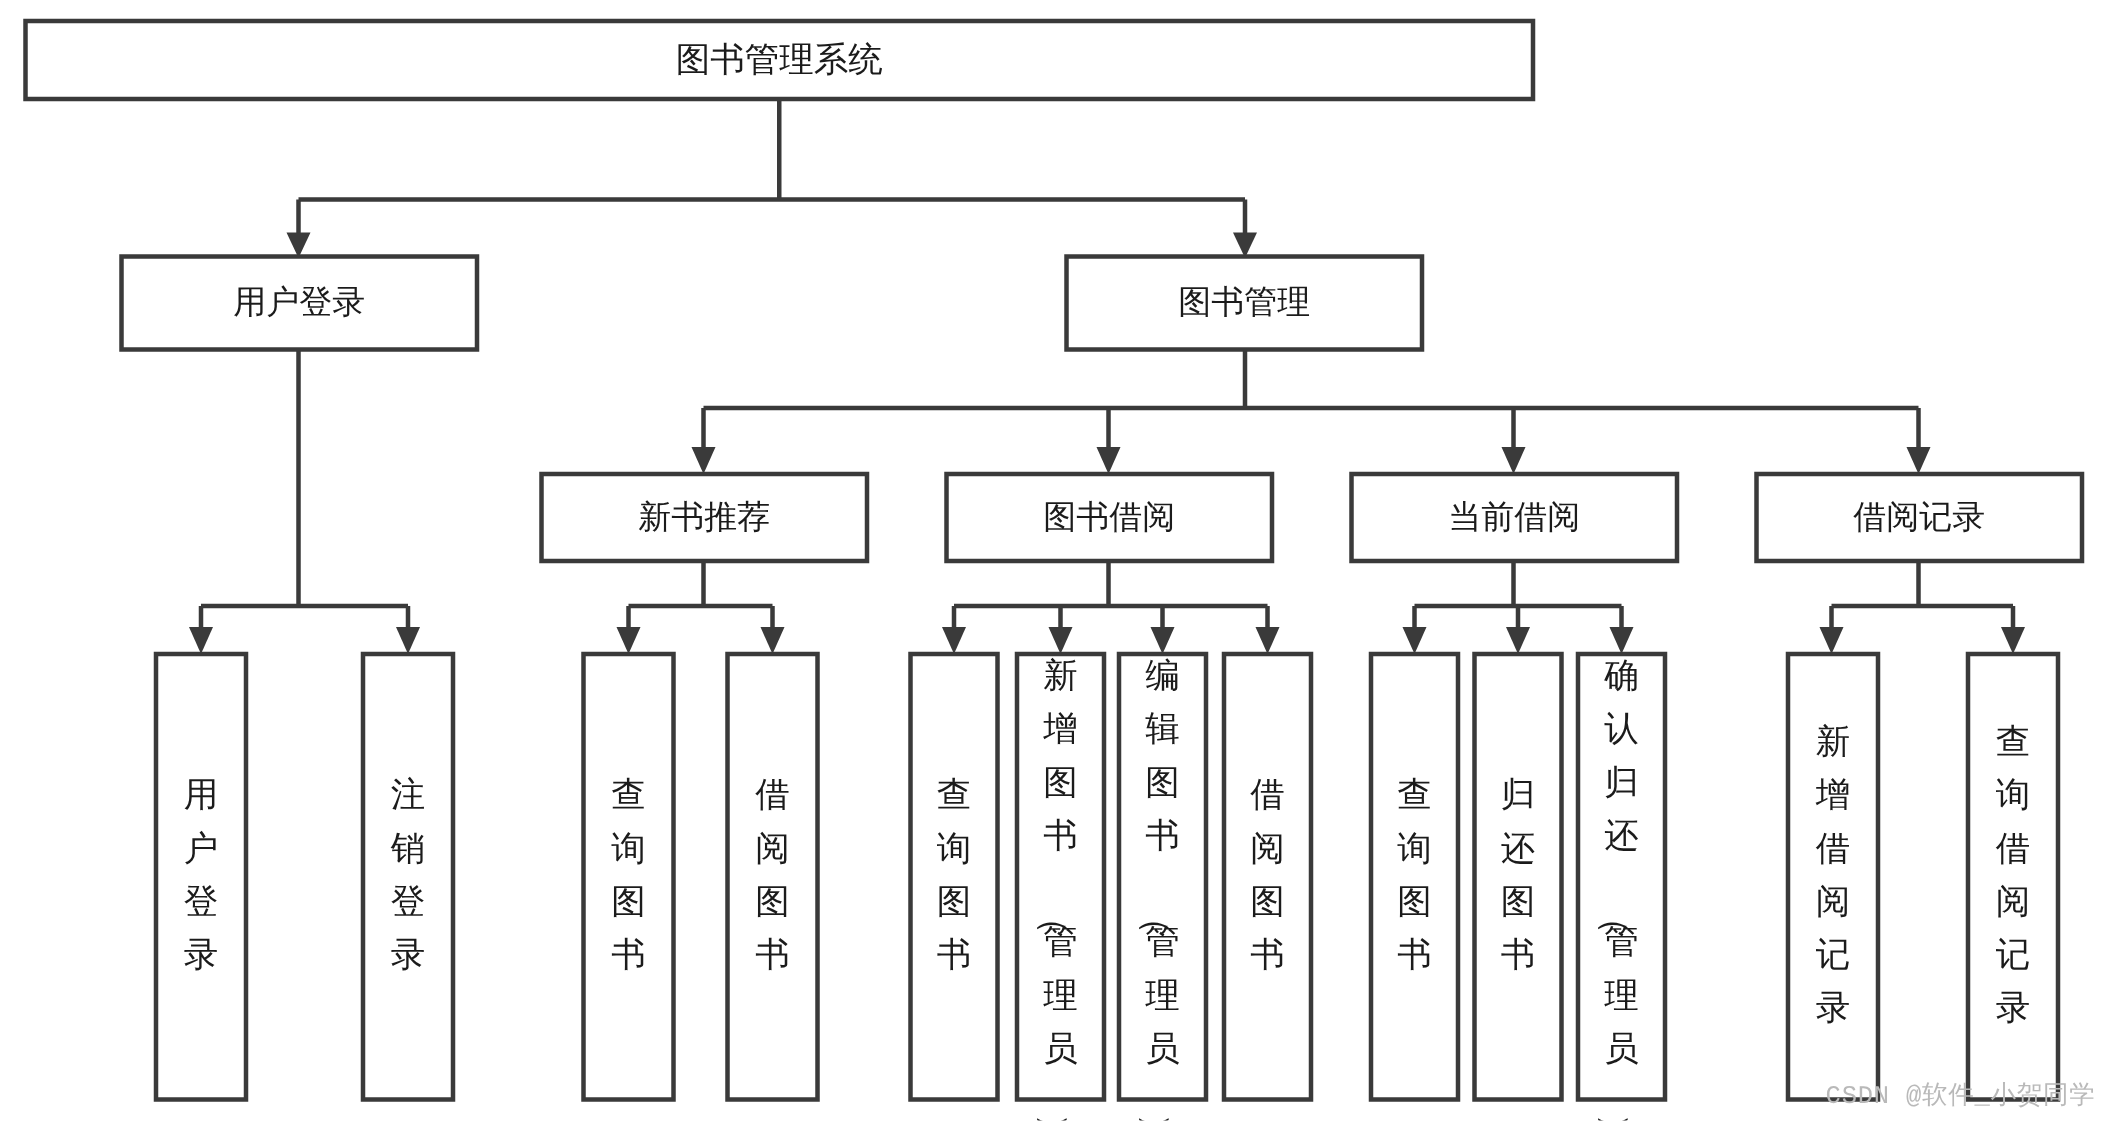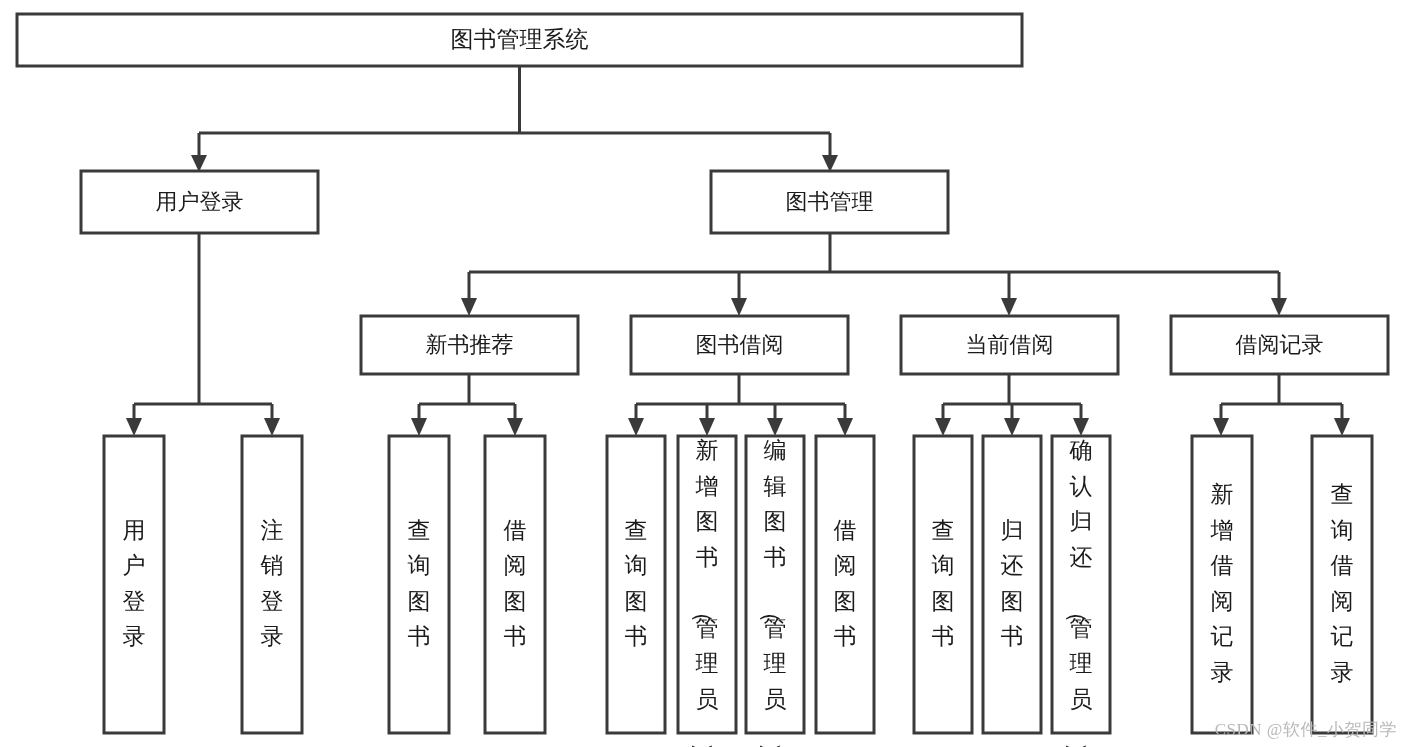--- a/index.html
+++ b/index.html
@@ -60,21 +60,21 @@
   .node-label-v {
     font-family: "Liberation Sans", "DejaVu Sans", sans-serif;
     font-size: 23px;
     fill: #1b1b1b;
     text-anchor: middle;
   }
   .watermark {
     position: absolute;
     right: 8px;
     bottom: 6px;
-    font-family: Liberation Serif, serif;
+    font-family: Liberation Mono, monospace;
     font-size: 17px;
     color: #b9b9b9;
     letter-spacing: 0.5px;
     white-space: nowrap;
     user-select: none;
   }
 </style>
 </head>
 <body>
 

